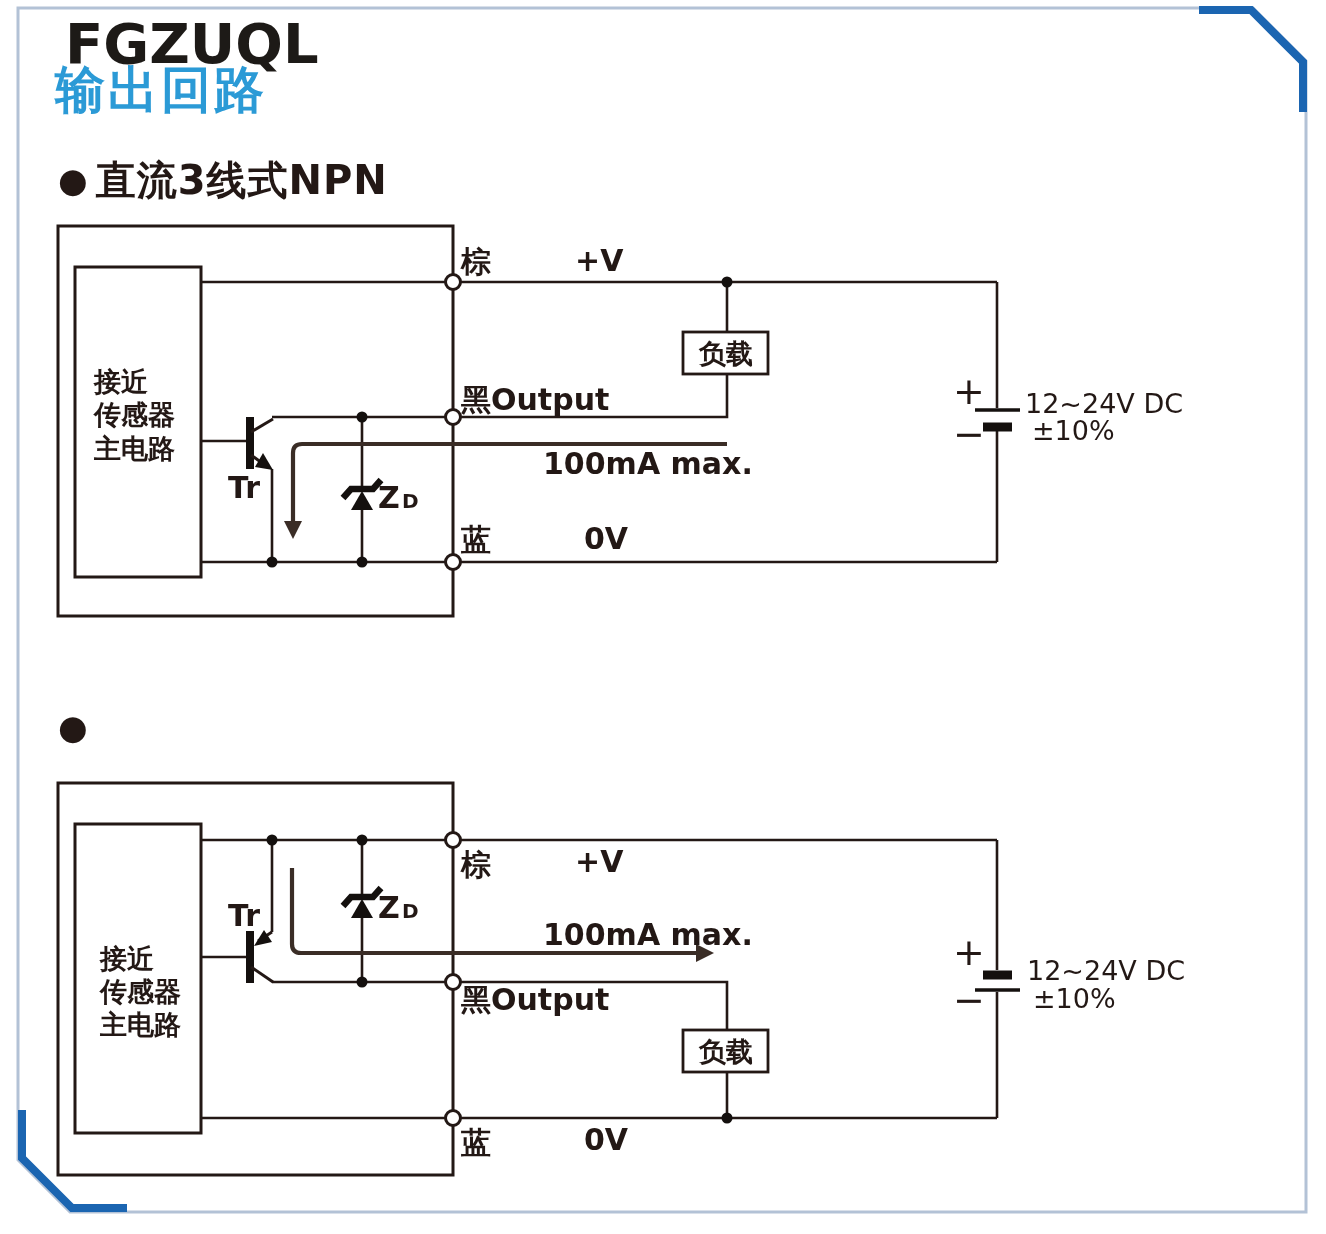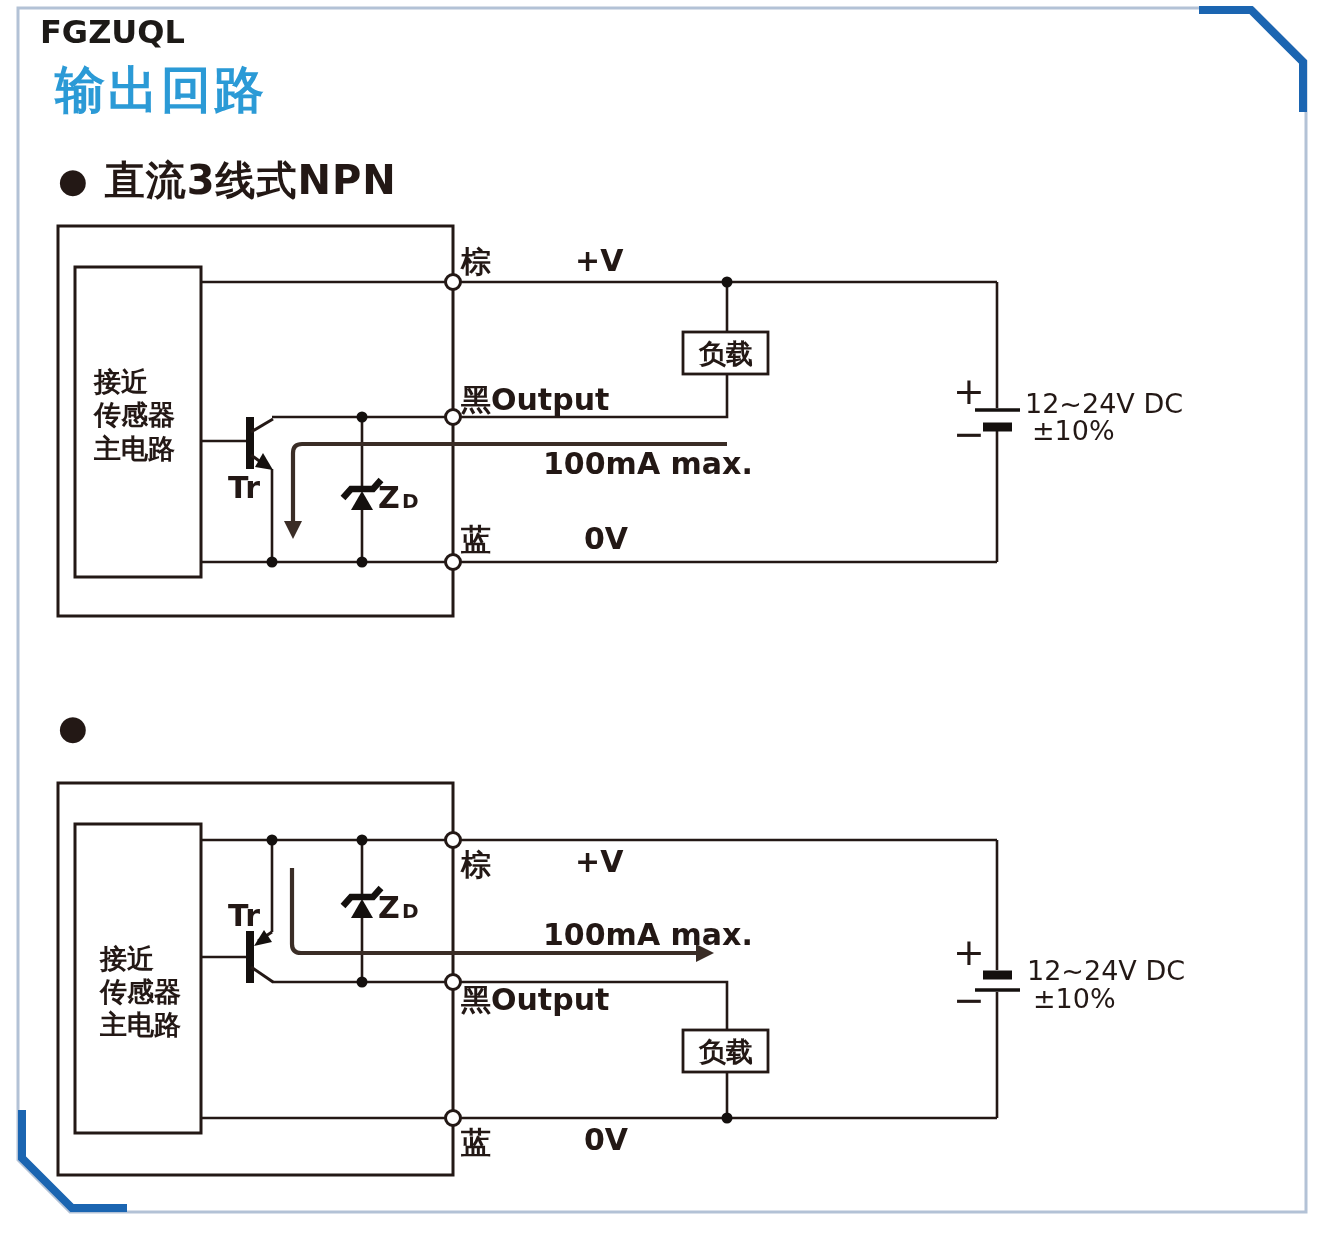--- a/index.html
+++ b/index.html
@@ -5,34 +5,34 @@
   html,body { margin:0; padding:0; background:#ffffff; }
   #page {
     position:relative; width:1326px; height:1234px;
     background:#ffffff; overflow:hidden;
     font-family:"DejaVu Sans","Liberation Sans",sans-serif;
   }
   #art { position:absolute; left:0; top:0; width:1326px; height:1234px; }
 
   .overlay { position:absolute; white-space:nowrap; }
   .logo {
-    left:40px; top:16px;
-    font-size:32px; font-weight:bold; color:#1d1a17;
+    left:65px; top:16px;
+    font-size:56px; font-weight:bold; color:#1d1a17;
     letter-spacing:0px; line-height:1;
   }
   .title {
     left:55px; top:62px;
     font-size:50px; font-weight:bold; color:#2b9ad6;
     letter-spacing:3px; line-height:1.15;
   }
   .section { display:flex; align-items:center; color:#231815; }
   .section-npn { left:58px; top:157px; }
   .section-pnp { left:58px; top:710px; }
   .section .bullet { font-size:34px; margin-right:8px; line-height:1; }
-  .section .label  { font-size:40px; font-weight:bold; letter-spacing:1px; line-height:1.15;margin-left:9px; }
+  .section .label  { font-size:40px; font-weight:bold; letter-spacing:1px; line-height:1.15; }
 
   
   .w   { stroke:#231815; stroke-width:2.6; fill:none; }
   .w3  { stroke:#231815; stroke-width:3;   fill:none; }
   .blk { fill:#14100e; stroke:none; }
   .whitebox { fill:#ffffff; stroke:#231815; stroke-width:2.8; }
   .term { fill:#ffffff; stroke:#231815; stroke-width:3; }
   .zbar { stroke:#14100e; stroke-width:6.5; fill:none; }
   .plate-thin  { stroke:#14100e; stroke-width:3.5; fill:none; }
   .plate-thick { stroke:#14100e; stroke-width:9;   fill:none; }

